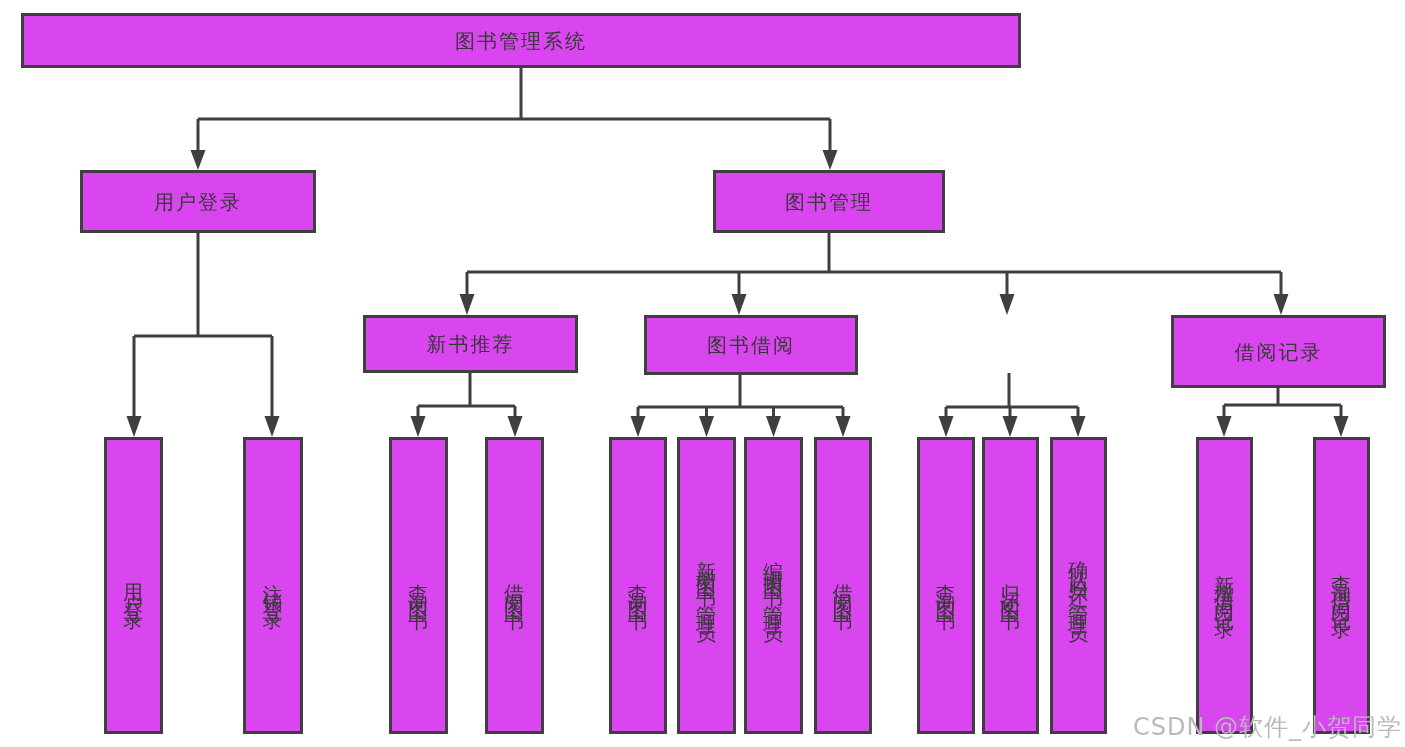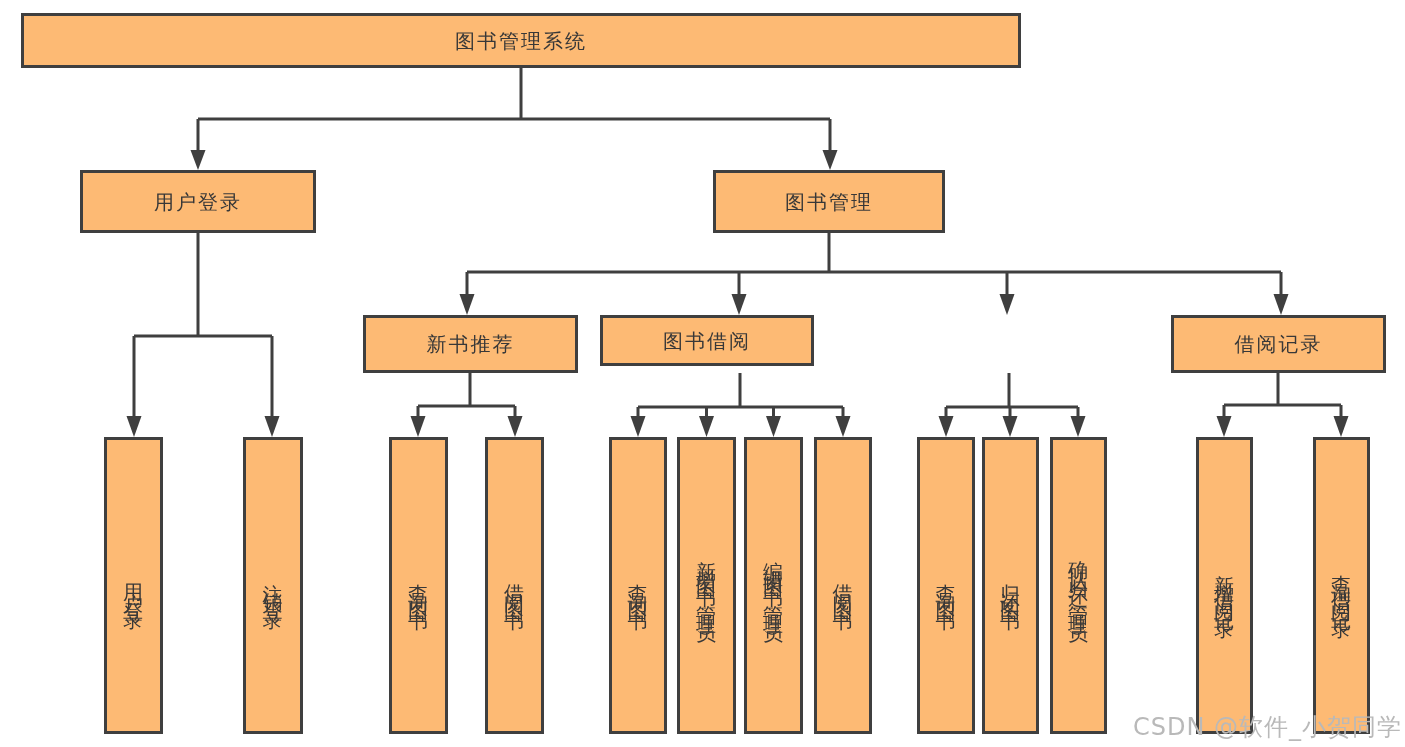--- a/index.html
+++ b/index.html
@@ -4,21 +4,21 @@
 <style>
   html,body{margin:0;padding:0;background:#fff;}
   .stage{
     position:relative;width:1405px;height:747px;overflow:hidden;
     background:var(--bg,#ffffff);
     font-family:"DejaVu Sans",sans-serif;
   }
   .connectors{position:absolute;left:0;top:0;z-index:1;}
   .box{
     position:absolute;z-index:2;box-sizing:border-box;
-    background:#fdba74;border:3px solid var(--line,#3f3f3f);
+    background:#d946ef;border:3px solid var(--line,#3f3f3f);
     display:flex;align-items:center;justify-content:center;
   }
   .lbl{color:var(--text,#383838);font-size:20px;line-height:1.2;}
   .hbox .lbl{letter-spacing:2px;white-space:nowrap;}
   .vbox .lbl{
     writing-mode:vertical-rl;text-orientation:mixed;
     letter-spacing:9px;
   }
   .watermark{
     position:absolute;z-index:5;right:3px;top:711px;
@@ -70,24 +70,24 @@
   <div class="box hbox" style="left:80px;top:170px;width:236px;height:63px">
     <span class="lbl">用户登录</span>
   </div>
   <div class="box hbox" style="left:713px;top:170px;width:232px;height:63px">
     <span class="lbl">图书管理</span>
   </div>
 
   <div class="box hbox" style="left:363px;top:315px;width:215px;height:58px">
     <span class="lbl">新书推荐</span>
   </div>
-  <div class="box hbox" style="left:600px;top:315px;width:214px;height:51px">
+  <div class="box hbox" style="left:644px;top:315px;width:214px;height:60px">
     <span class="lbl">图书借阅</span>
   </div>
-  <div class="box hbox" style="left:1171px;top:315px;width:215px;height:58px">
+  <div class="box hbox" style="left:1171px;top:315px;width:215px;height:73px">
     <span class="lbl">借阅记录</span>
   </div>
 
   <div class="box vbox" style="left:104px;top:437px;width:59px;height:297px">
     <span class="lbl">用户登录</span>
   </div>
   <div class="box vbox" style="left:243px;top:437px;width:60px;height:297px">
     <span class="lbl">注销登录</span>
   </div>
 

